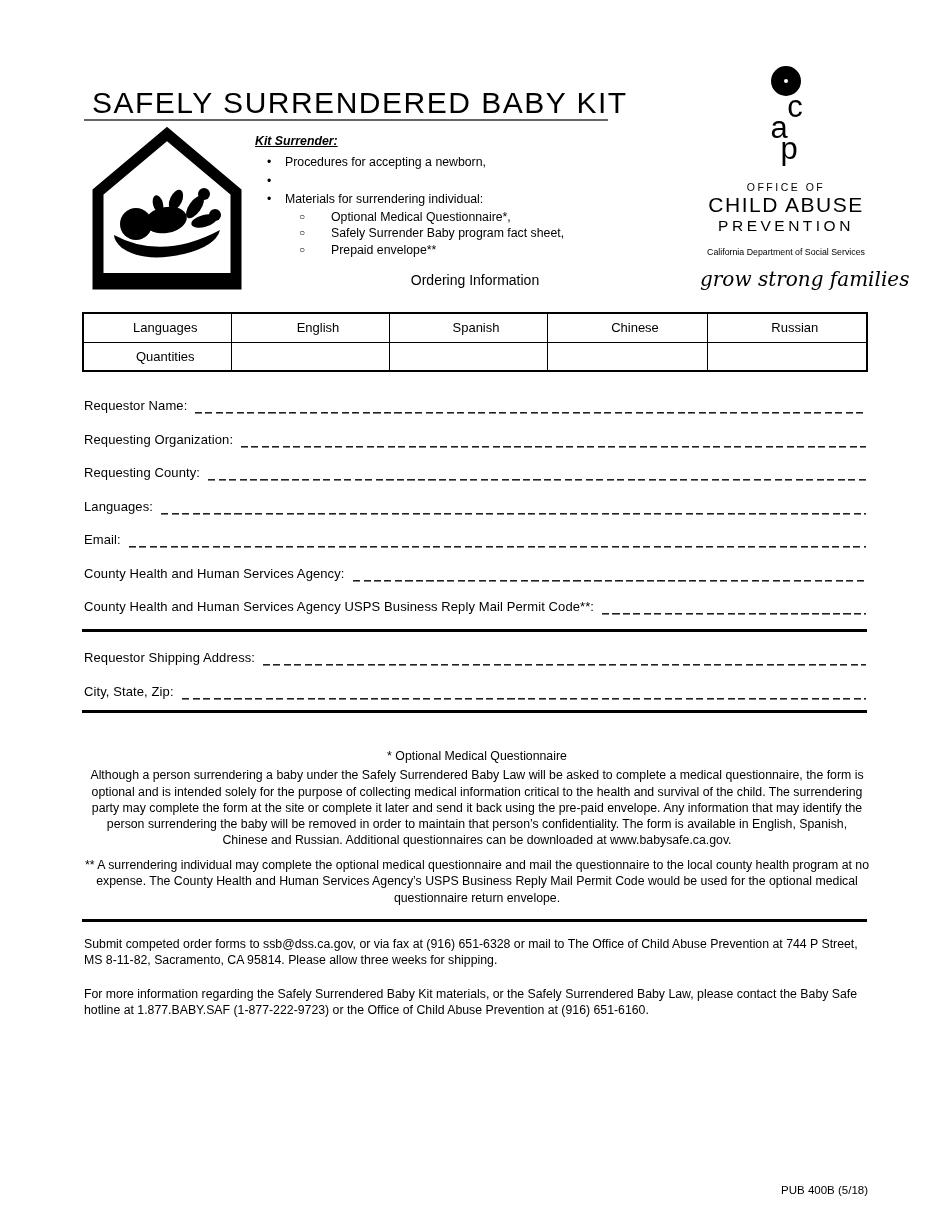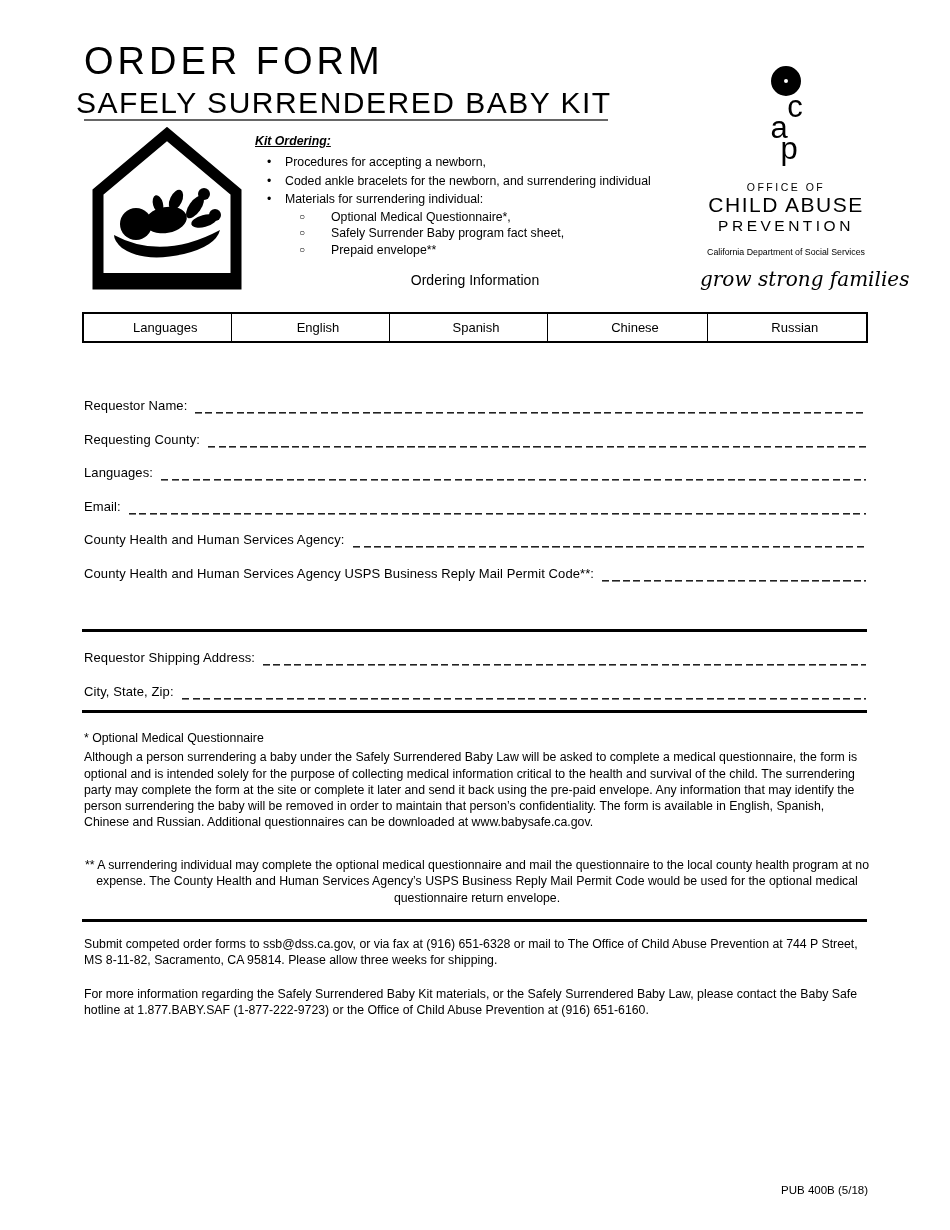--- a/index.html
+++ b/index.html
@@ -2,21 +2,21 @@
 <html><head>
 <meta charset="utf-8">
 <style>
   * { margin:0; padding:0; box-sizing:border-box; }
   html,body { background:#fff; }
   body { font-family:"Liberation Sans", sans-serif; color:#000; }
   .page { position:relative; width:950px; height:1230px; background:#fff; overflow:hidden; }
 
   
   .title { position:absolute; left:84px; top:40px; font-size:38px; letter-spacing:4px; font-weight:500; white-space:nowrap; }
-  .subtitle { position:absolute; left:76px; top:86px; font-size:30px; letter-spacing:1.5px; font-weight:400; white-space:nowrap; }
+  .subtitle { position:absolute; left:92px; top:86px; font-size:30px; letter-spacing:1.5px; font-weight:400; white-space:nowrap; }
   .subtitle-rule { position:absolute; left:84px; top:119px; width:524px; height:2px; background:#666; }
 
   
   .ssb-icon { position:absolute; left:92px; top:127px; }
 
   
   .kit { position:absolute; left:255px; top:134px; width:470px; font-size:12.3px; }
   .kit-heading { font-style:italic; text-decoration:underline; font-weight:600; margin-bottom:5px; }
   .kit-row { display:flex; align-items:flex-start; line-height:18.6px; }
   .kit-bullet { width:30px; text-align:left; padding-left:12px; flex:0 0 30px; }
@@ -51,34 +51,33 @@
     background-image:repeating-linear-gradient(to right,#222 0,#222 7px,transparent 7px,transparent 10.5px);
     background-size:100% 1.6px; background-repeat:no-repeat; background-position:0 bottom; }
 
   .rule { position:absolute; left:82px; width:785px; height:3px; background:#000; }
   .rule-1 { top:629px; }
   .rule-2 { top:710px; }
   .rule-3 { top:919px; }
 
   
   .para { position:absolute; left:84px; width:786px; font-size:12.3px; line-height:16.3px; }
-  .fn1 { top:730px; }
+  .fn1 { top:748px;text-align:center; }
   .fn1-title { margin-bottom:3px; }
   .fn2 { top:857px;text-align:center; }
   .submit { top:936px; }
   .more-info { top:986px; }
 
   .footer { position:absolute; left:84px; top:1184px; width:784px; text-align:right; font-size:11.5px; }
 </style>
 </head>
 <body>
 
 <div class="page">
 
-  <div class="title">ORDER FORM</div>
   <div class="subtitle">SAFELY SURRENDERED BABY KIT</div>
   <div class="subtitle-rule"></div>
 
   <div class="ssb-icon">
     <svg width="150" height="164" viewBox="0 0 150 164">
       <path d="M75 7 L144 65 L144 157 L6 157 L6 65 Z" fill="none" stroke="#000" stroke-width="11"></path>
       <rect x="4" y="146" width="142" height="12" fill="#000"></rect>
       <g fill="#000">
         <circle cx="44" cy="97" r="16"></circle>
         <ellipse cx="74" cy="93" rx="21" ry="13" transform="rotate(-10 74 93)"></ellipse>
@@ -87,28 +86,27 @@
         <ellipse cx="103" cy="80" rx="6" ry="13" transform="rotate(35 103 80)"></ellipse>
         <ellipse cx="112" cy="94" rx="13" ry="6" transform="rotate(-15 112 94)"></ellipse>
         <circle cx="112" cy="67" r="6"></circle>
         <circle cx="123" cy="88" r="6"></circle>
         <path d="M22 108 Q70 134 128 103 Q124 119 92 127 Q52 136 30 121 Q22 114 22 108 Z"></path>
       </g>
     </svg>
   </div>
 
   <div class="kit">
-    <div class="kit-heading">Kit Ordering:</div>
+    <div class="kit-heading">Kit Surrender:</div>
     <div class="kit-row">
       <span class="kit-bullet">•</span>
       <span>Procedures for accepting a newborn,</span>
     </div>
     <div class="kit-row">
       <span class="kit-bullet">•</span>
-      <span>Coded ankle bracelets for the newborn, and surrendering individual</span>
     </div>
     <div class="kit-row">
       <span class="kit-bullet">•</span>
       <span>Materials for surrendering individual:</span>
     </div>
     <div class="kit-sub-row">
       <span class="kit-sub-bullet">○</span>
       <span>Optional Medical Questionnaire*,</span>
     </div>
     <div class="kit-sub-row">
@@ -144,26 +142,37 @@
         <col style="width:160px">
     </colgroup>
     <tbody>
         <tr>
       <td>Languages</td>
       <td>English</td>
       <td>Spanish</td>
       <td>Chinese</td>
       <td>Russian</td>
     </tr>
+    <tr>
+      <td>Quantities</td>
+      <td></td>
+      <td></td>
+      <td></td>
+      <td></td>
+    </tr>
   </tbody>
     </table>
 
   <div class="fields-1">
     <div class="field-row">
       <span class="field-label">Requestor Name:</span>
+      <span class="fill-line"></span>
+    </div>
+    <div class="field-row">
+      <span class="field-label">Requesting Organization:</span>
       <span class="fill-line"></span>
     </div>
     <div class="field-row">
       <span class="field-label">Requesting County:</span>
       <span class="fill-line"></span>
     </div>
     <div class="field-row">
       <span class="field-label">Languages:</span>
       <span class="fill-line"></span>
     </div>

